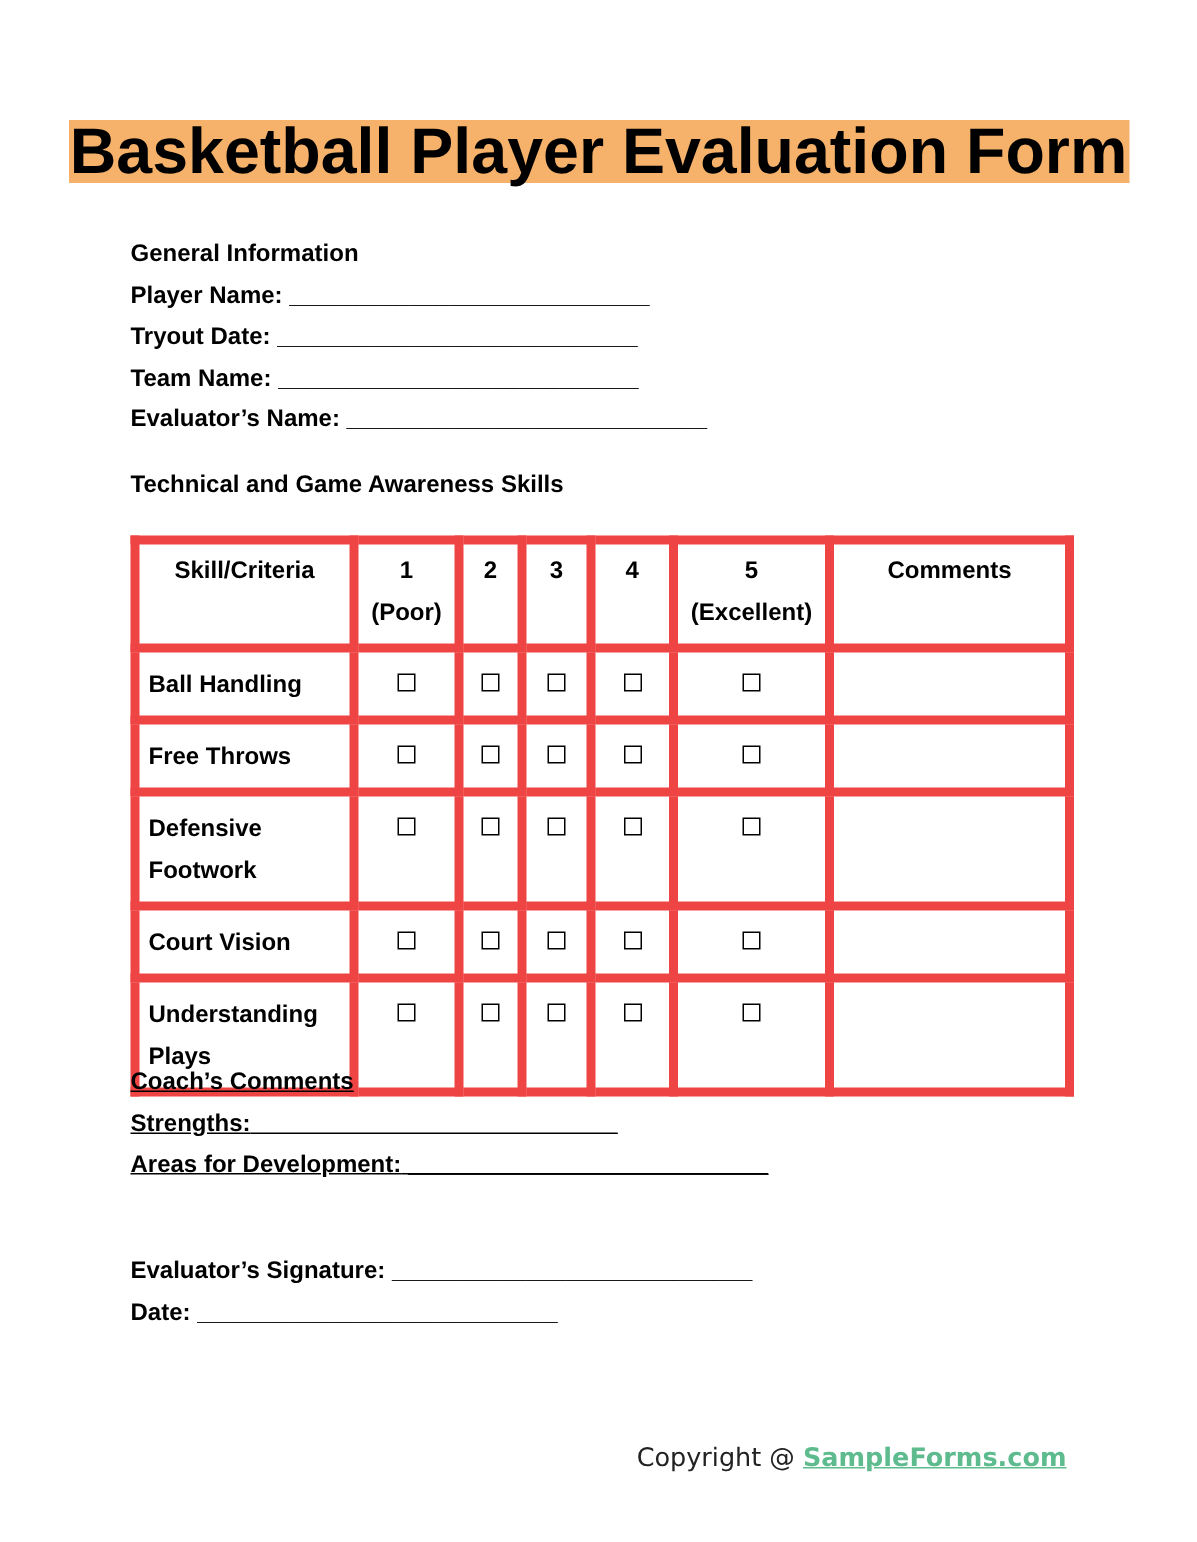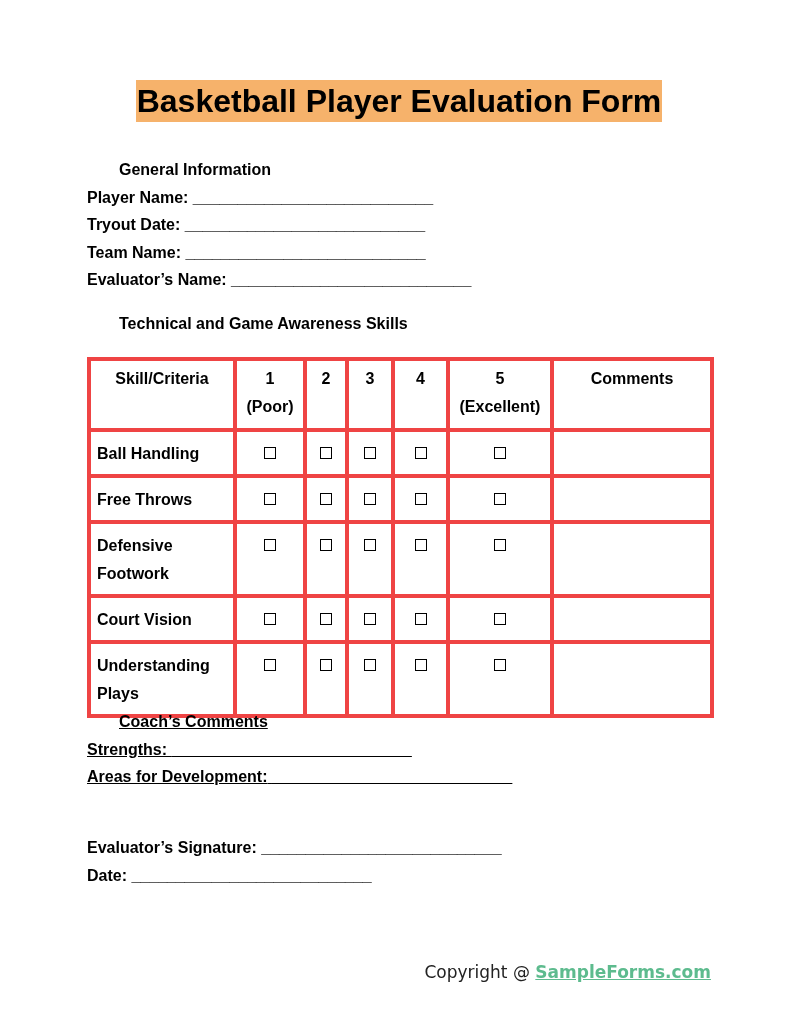--- a/index.html
+++ b/index.html
@@ -1,26 +1,26 @@
 <!DOCTYPE html>
 <html><head>
 <meta charset="utf-8">
 <style>
   html, body { margin: 0; padding: 0; background: #ffffff; }
   body { width: 798px; height: 1028px; position: relative; overflow: hidden;
          font-family: "Liberation Sans", sans-serif; color: #000; }
   .title-wrap { position: absolute; top: 80px; left: 0; width: 798px; text-align: center; }
-  .title { display: inline-block; background: #f6b26b; font-weight: bold; font-size: 32px;
+  .title { display: inline-block; background: #f6b26b; font-weight: bold; font-size: 43px;
            line-height: 42px; padding: 0 1px; letter-spacing: 0; }
   .block { position: absolute; left: 87px; font-size: 16px; font-weight: bold; }
   .line { height: 27.6px; line-height: 27.6px; white-space: nowrap; }
-  .section-head { height: 27.6px; line-height: 27.6px; margin-left: 32px; }
+  .section-head { height: 27.6px; line-height: 27.6px; }
   table { position: absolute; left: 87px; top: 357px; border-collapse: collapse;
           font-size: 16px; font-weight: bold; }
-  td, th { border: 4px solid #ef4444; vertical-align: top; padding: 8px 6px 6px 6px; line-height: 28px; }
+  td, th { border: 6px solid #ef4444; vertical-align: top; padding: 8px 6px 6px 6px; line-height: 28px; }
   th { text-align: center; font-weight: bold; padding-top: 4px; }
   td.skill { text-align: left; }
   td.box { text-align: center; }
   .cb { display: inline-block; width: 10px; height: 10px; border: 1.5px solid #000; margin-top: 2px; }
   .footer { position: absolute; top: 962px; right: 87px; font-size: 17px; font-family: "DejaVu Sans", sans-serif; color: #222; }
   .footer a { color: #5dbb8e; font-weight: bold; text-decoration: underline; }
 </style>
 </head>
 <body>
 

